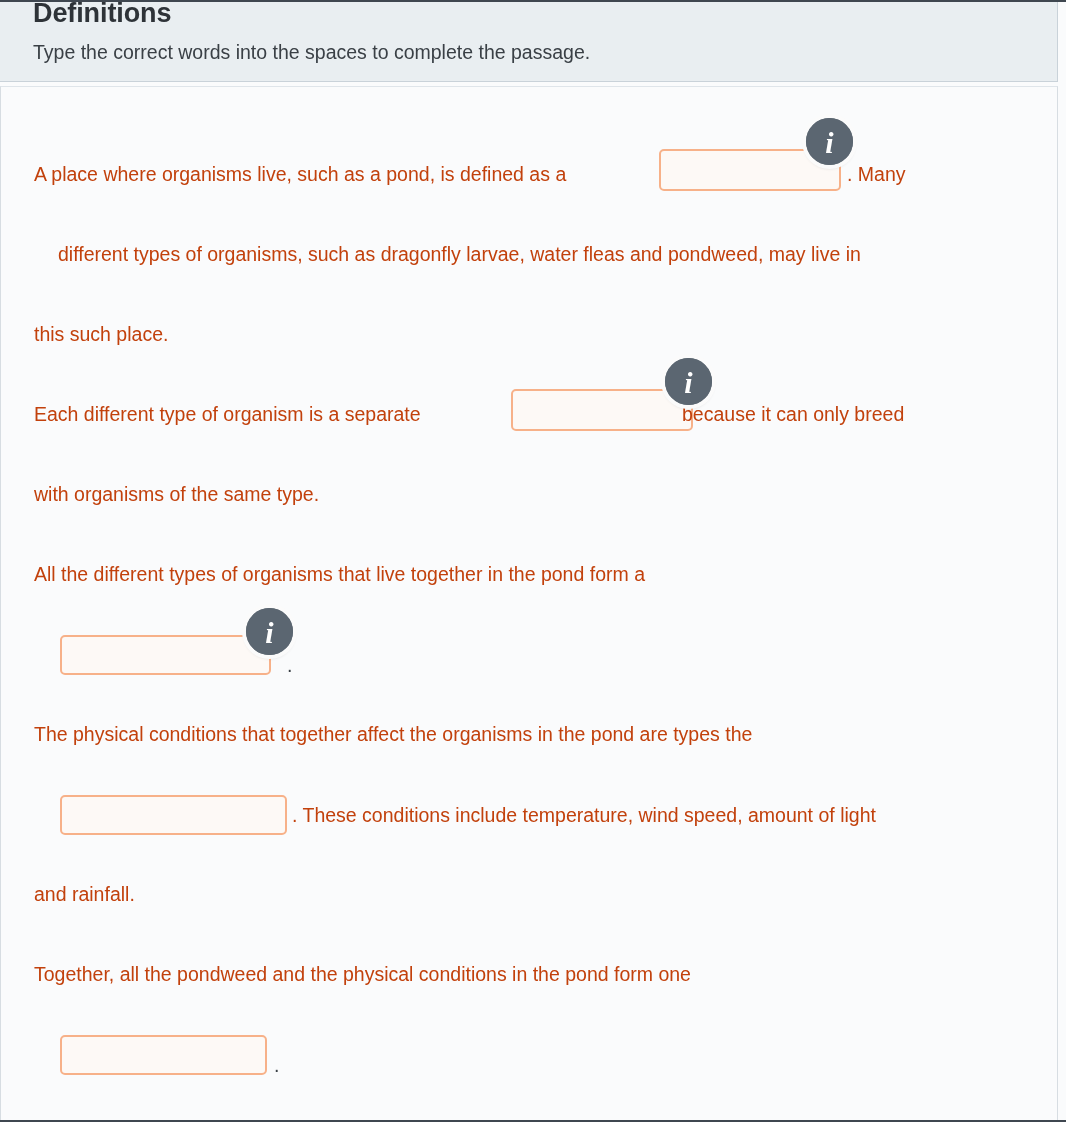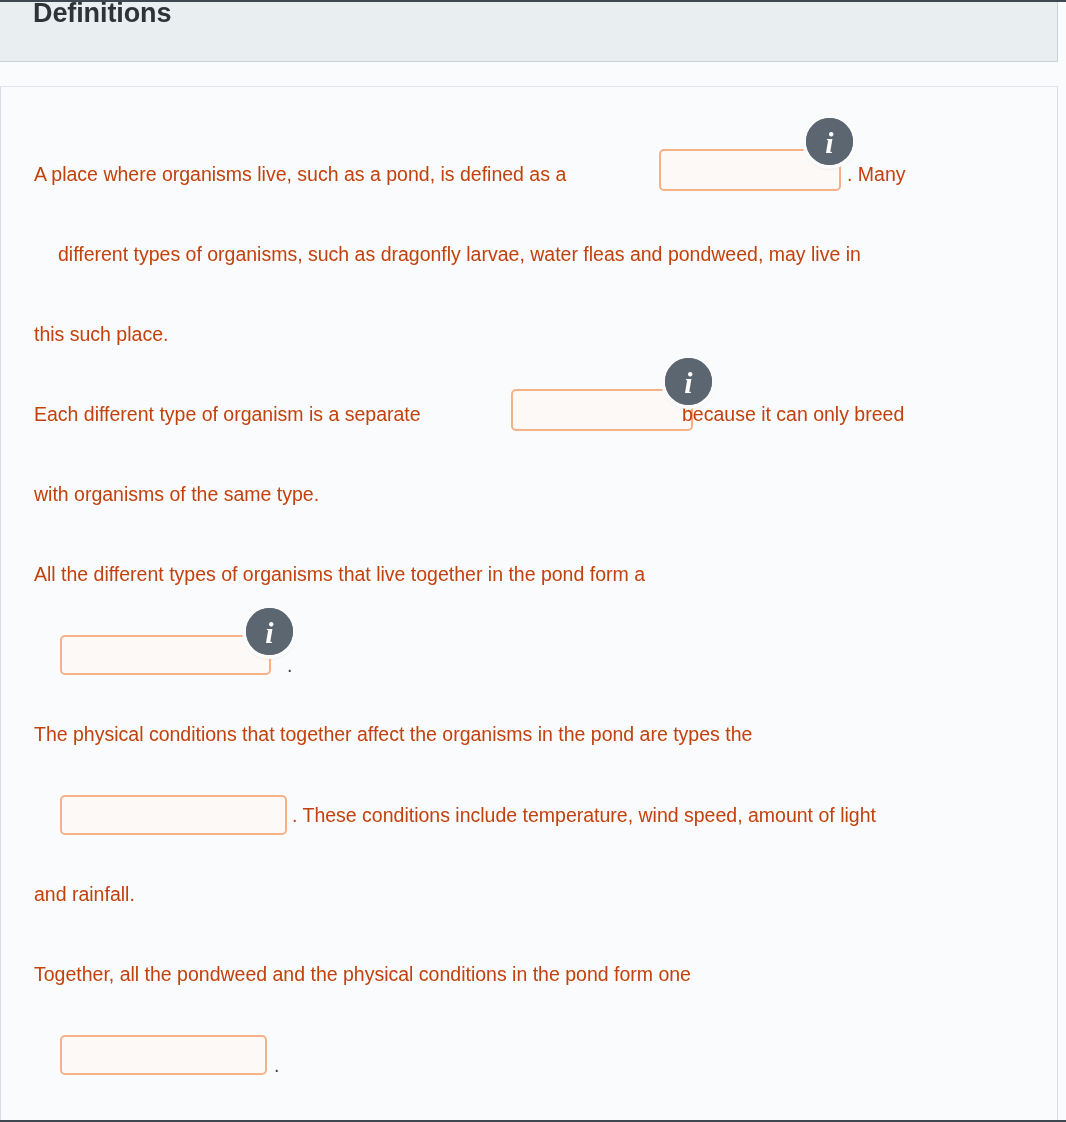--- a/index.html
+++ b/index.html
@@ -25,21 +25,21 @@
     border-bottom: 2px solid #3f4750;
     overflow: hidden;
   }
 
   
   .header {
     position: absolute;
     left: 0;
     top: 0;
     width: 1058px;
-    height: 60px;
+    height: 80px;
     box-sizing: border-box;
     background: #e9eef1;
     border-bottom: 1px solid #c9d2d9;
     border-right: 1px solid #c9d2d9;
     padding: 0 0 0 33px;
   }
   .header-title {
     margin: 0;
     padding: 0;
     font-size: 27px;
@@ -141,20 +141,21 @@
     color: #3a4046;
   }
 </style>
 </head>
 <body>
 
 <div class="page">
 
   <div class="header">
     <h1 class="header-title">Definitions</h1>
+    <p class="header-sub">Type the correct words into the spaces to complete the passage.</p>
   </div>
 
   <div class="body-frame">
     <div class="passage">
 
       <div class="line" style="top:75px;">
         <span class="txt">A place where organisms live, such as a pond, is defined as a</span>
       </div>
       <div class="blank-wrap" style="left:625px; top:62px;">
         <input class="blank" style="width: 182px; height: 42px;" placeholder="">

